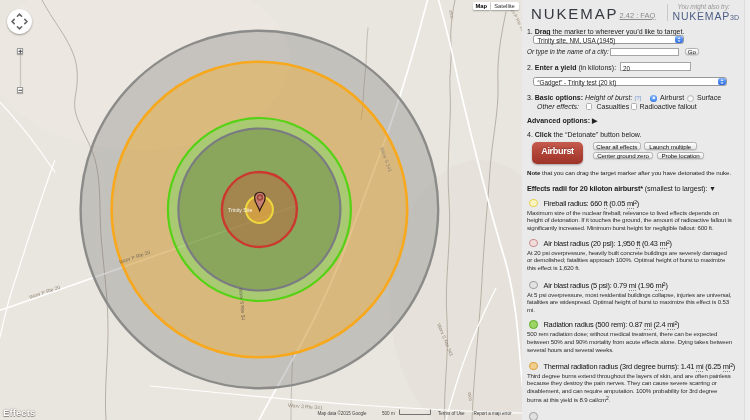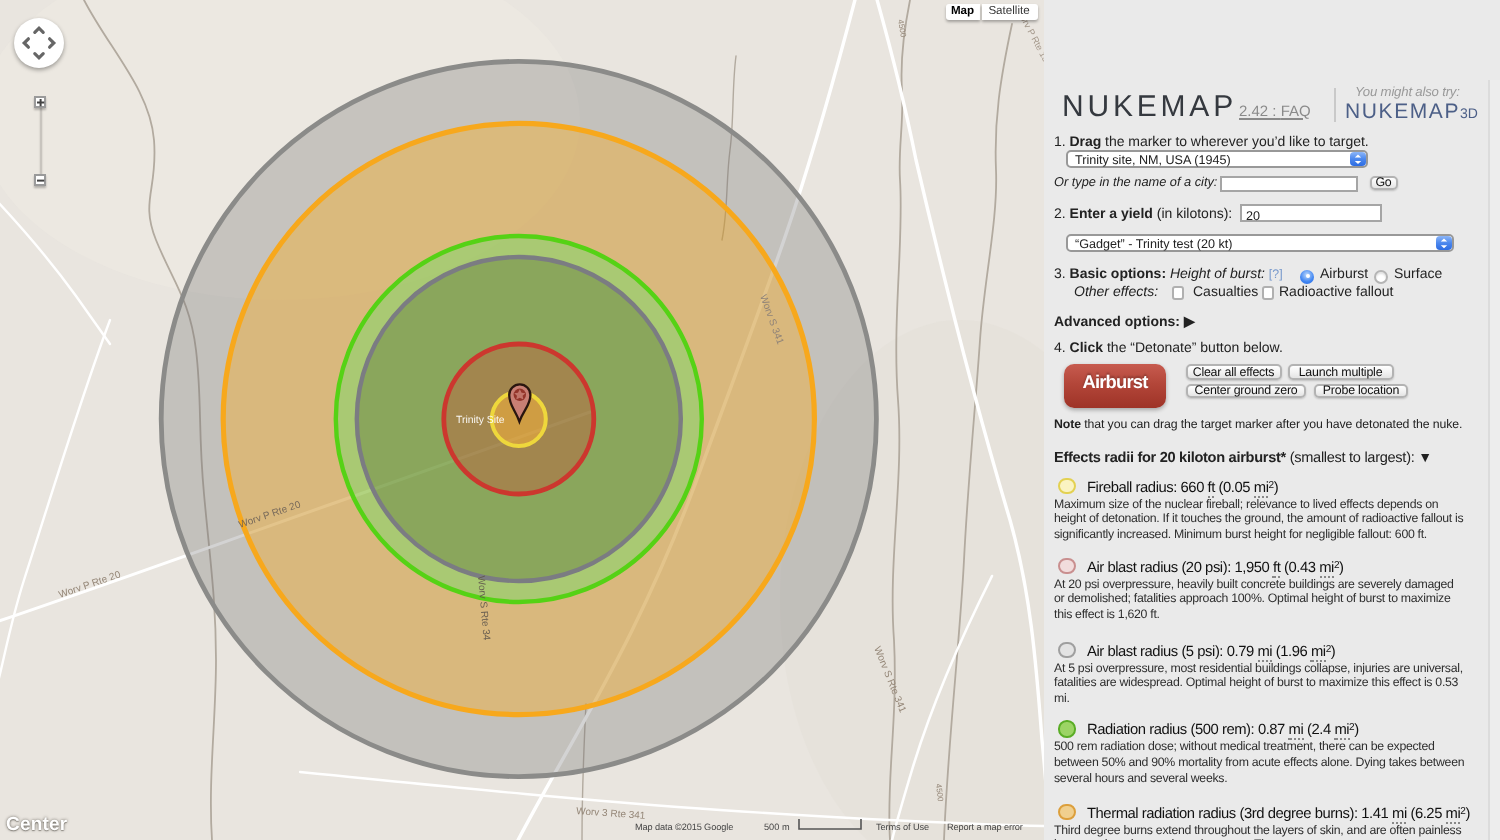--- a/index.html
+++ b/index.html
@@ -99,32 +99,32 @@
       <path d="M3.3,1.5 V5.1 M1.5,3.3 H5.1" stroke="#444" stroke-width="1"></path>
     </svg>
 <div class="abs" style="left:16.8px;top:86.5px;width:6.6px;height:6.6px;background:#fff;border:1px solid #9a9a9a;box-shadow:0 1px 1px rgba(0,0,0,.25);"></div>
 <svg class="abs" style="left:16.8px;top:86.5px" width="7" height="7">
       <path d="M1.5,3.3 H5.1" stroke="#444" stroke-width="1"></path>
     </svg>
 
 <div class="abs" style="left:472.5px;top:1.5px;width:17.5px;height:8.6px;background:#fff;border-radius:1.5px 0 0 1.5px;box-shadow:0 1px 1.5px rgba(0,0,0,.3);font-size:5.8px;font-weight:bold;color:#000;text-align:center;line-height:8.8px;">Map</div>
 <div class="abs" style="left:490.5px;top:1.5px;width:28px;height:8.6px;background:#fff;border-radius:0 1.5px 1.5px 0;box-shadow:0 1px 1.5px rgba(0,0,0,.3);font-size:5.8px;color:#333;text-align:center;line-height:8.8px;">Satellite</div>
 
-<div class="abs" style="left:3px;top:406.5px;font-size:9.5px;font-weight:bold;color:#fff;letter-spacing:.1px;text-shadow:0 0 1.5px rgba(90,85,78,.9),0 .5px .5px rgba(90,85,78,.5);">Center</div>
+<div class="abs" style="left:3px;top:406.5px;font-size:9.5px;font-weight:bold;color:#fff;letter-spacing:.1px;text-shadow:0 0 1.5px rgba(90,85,78,.9),0 .5px .5px rgba(90,85,78,.5);">Effects</div>
 
 <div class="abs" style="left:317.5px;top:410.8px;font-size:4.6px;color:#444;letter-spacing:-0.05px;">Map data ©2015 Google</div>
 <div class="abs" style="left:382px;top:410.8px;font-size:4.6px;color:#444;">500 m</div>
 <svg class="abs" style="left:399px;top:409px" width="33" height="7">
       <path d="M0.5,0.5 V5.5 H31.5 V0.5" stroke="#555" stroke-width="0.8" fill="none"></path>
     </svg>
 <div class="abs" style="left:438px;top:410.8px;font-size:4.6px;color:#444;letter-spacing:-0.05px;">Terms of Use</div>
 <div class="abs" style="left:473.5px;top:410.8px;font-size:4.6px;color:#444;letter-spacing:-0.05px;">Report a map error</div>
 </div>
 
-<div id="side" style="position:absolute;left:521.5px;top:0;width:228.5px;height:316px;background:#eaeaea;margin-top:40px;">
+<div id="side" style="position:absolute;left:521.5px;top:0;width:228.5px;height:316px;background:#eaeaea;">
 <div class="abs" style="right:0;top:0;width:6px;height:420px;background:#ededed;border-left:1px solid #dcdcdc;"></div>
 
 <div class="lbl" style="left:9.5px;top:4.5px;font-size:15px;letter-spacing:1.9px;color:#35393f;">NUKEMAP</div>
 <div class="lbl" style="left:98px;top:10.5px;font-size:7.5px;color:#8a8a8a;text-decoration:underline;">2.42 : <span style="text-decoration:underline;">FAQ</span></div>
 <div class="abs" style="left:145px;top:3.5px;width:1px;height:17px;background:#c9c9c9;"></div>
 <div class="lbl it" style="left:156px;top:2.5px;font-size:6.6px;color:#999;letter-spacing:-0.1px;">You might also try:</div>
 <div class="lbl" style="left:151px;top:9.5px;font-size:10.5px;letter-spacing:0.8px;color:#4c5f87;">NUKEMAP<span style="font-size:7px;letter-spacing:0;">3D</span></div>
 
 <div class="lbl" style="left:5.5px;top:28px;font-size:7px;letter-spacing:-0.02px;">1. <span class="b">Drag</span> the marker to wherever you’d like to target.</div>
 <div class="abs" style="left:11.5px;top:35.3px;width:151px;height:9px;background:#fff;border:1px solid #989898;border-radius:2.5px;"></div>

